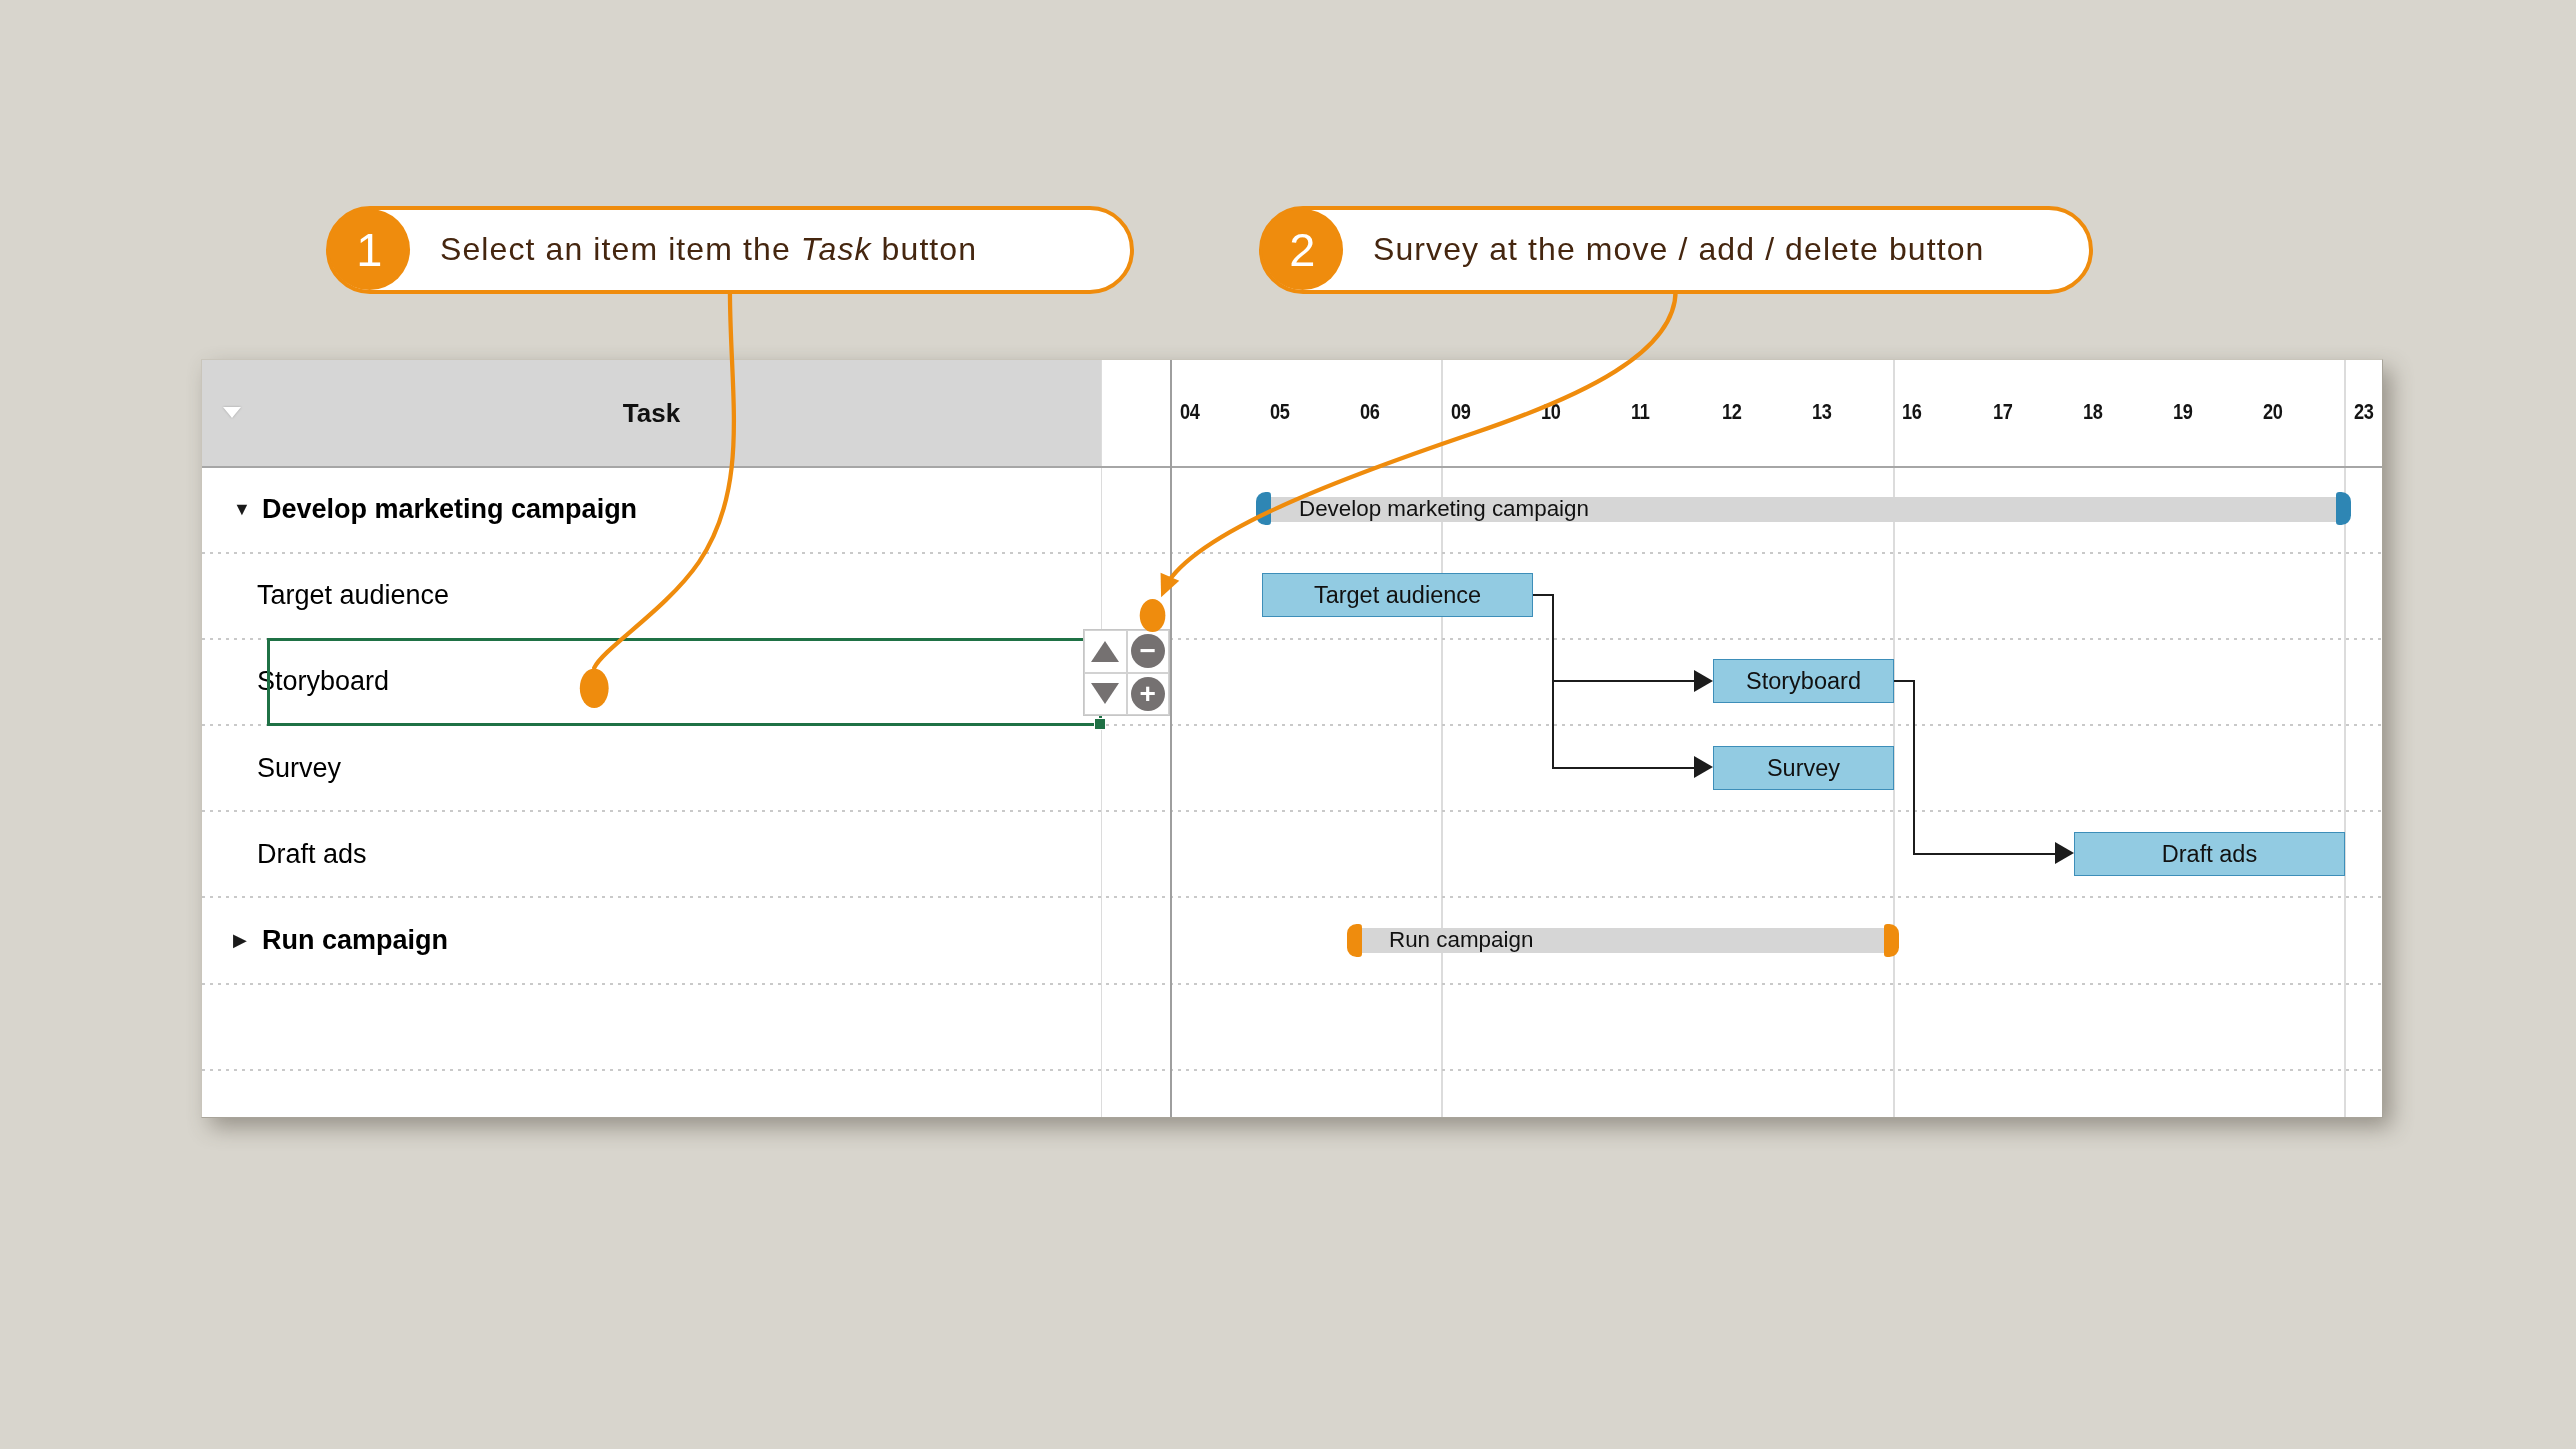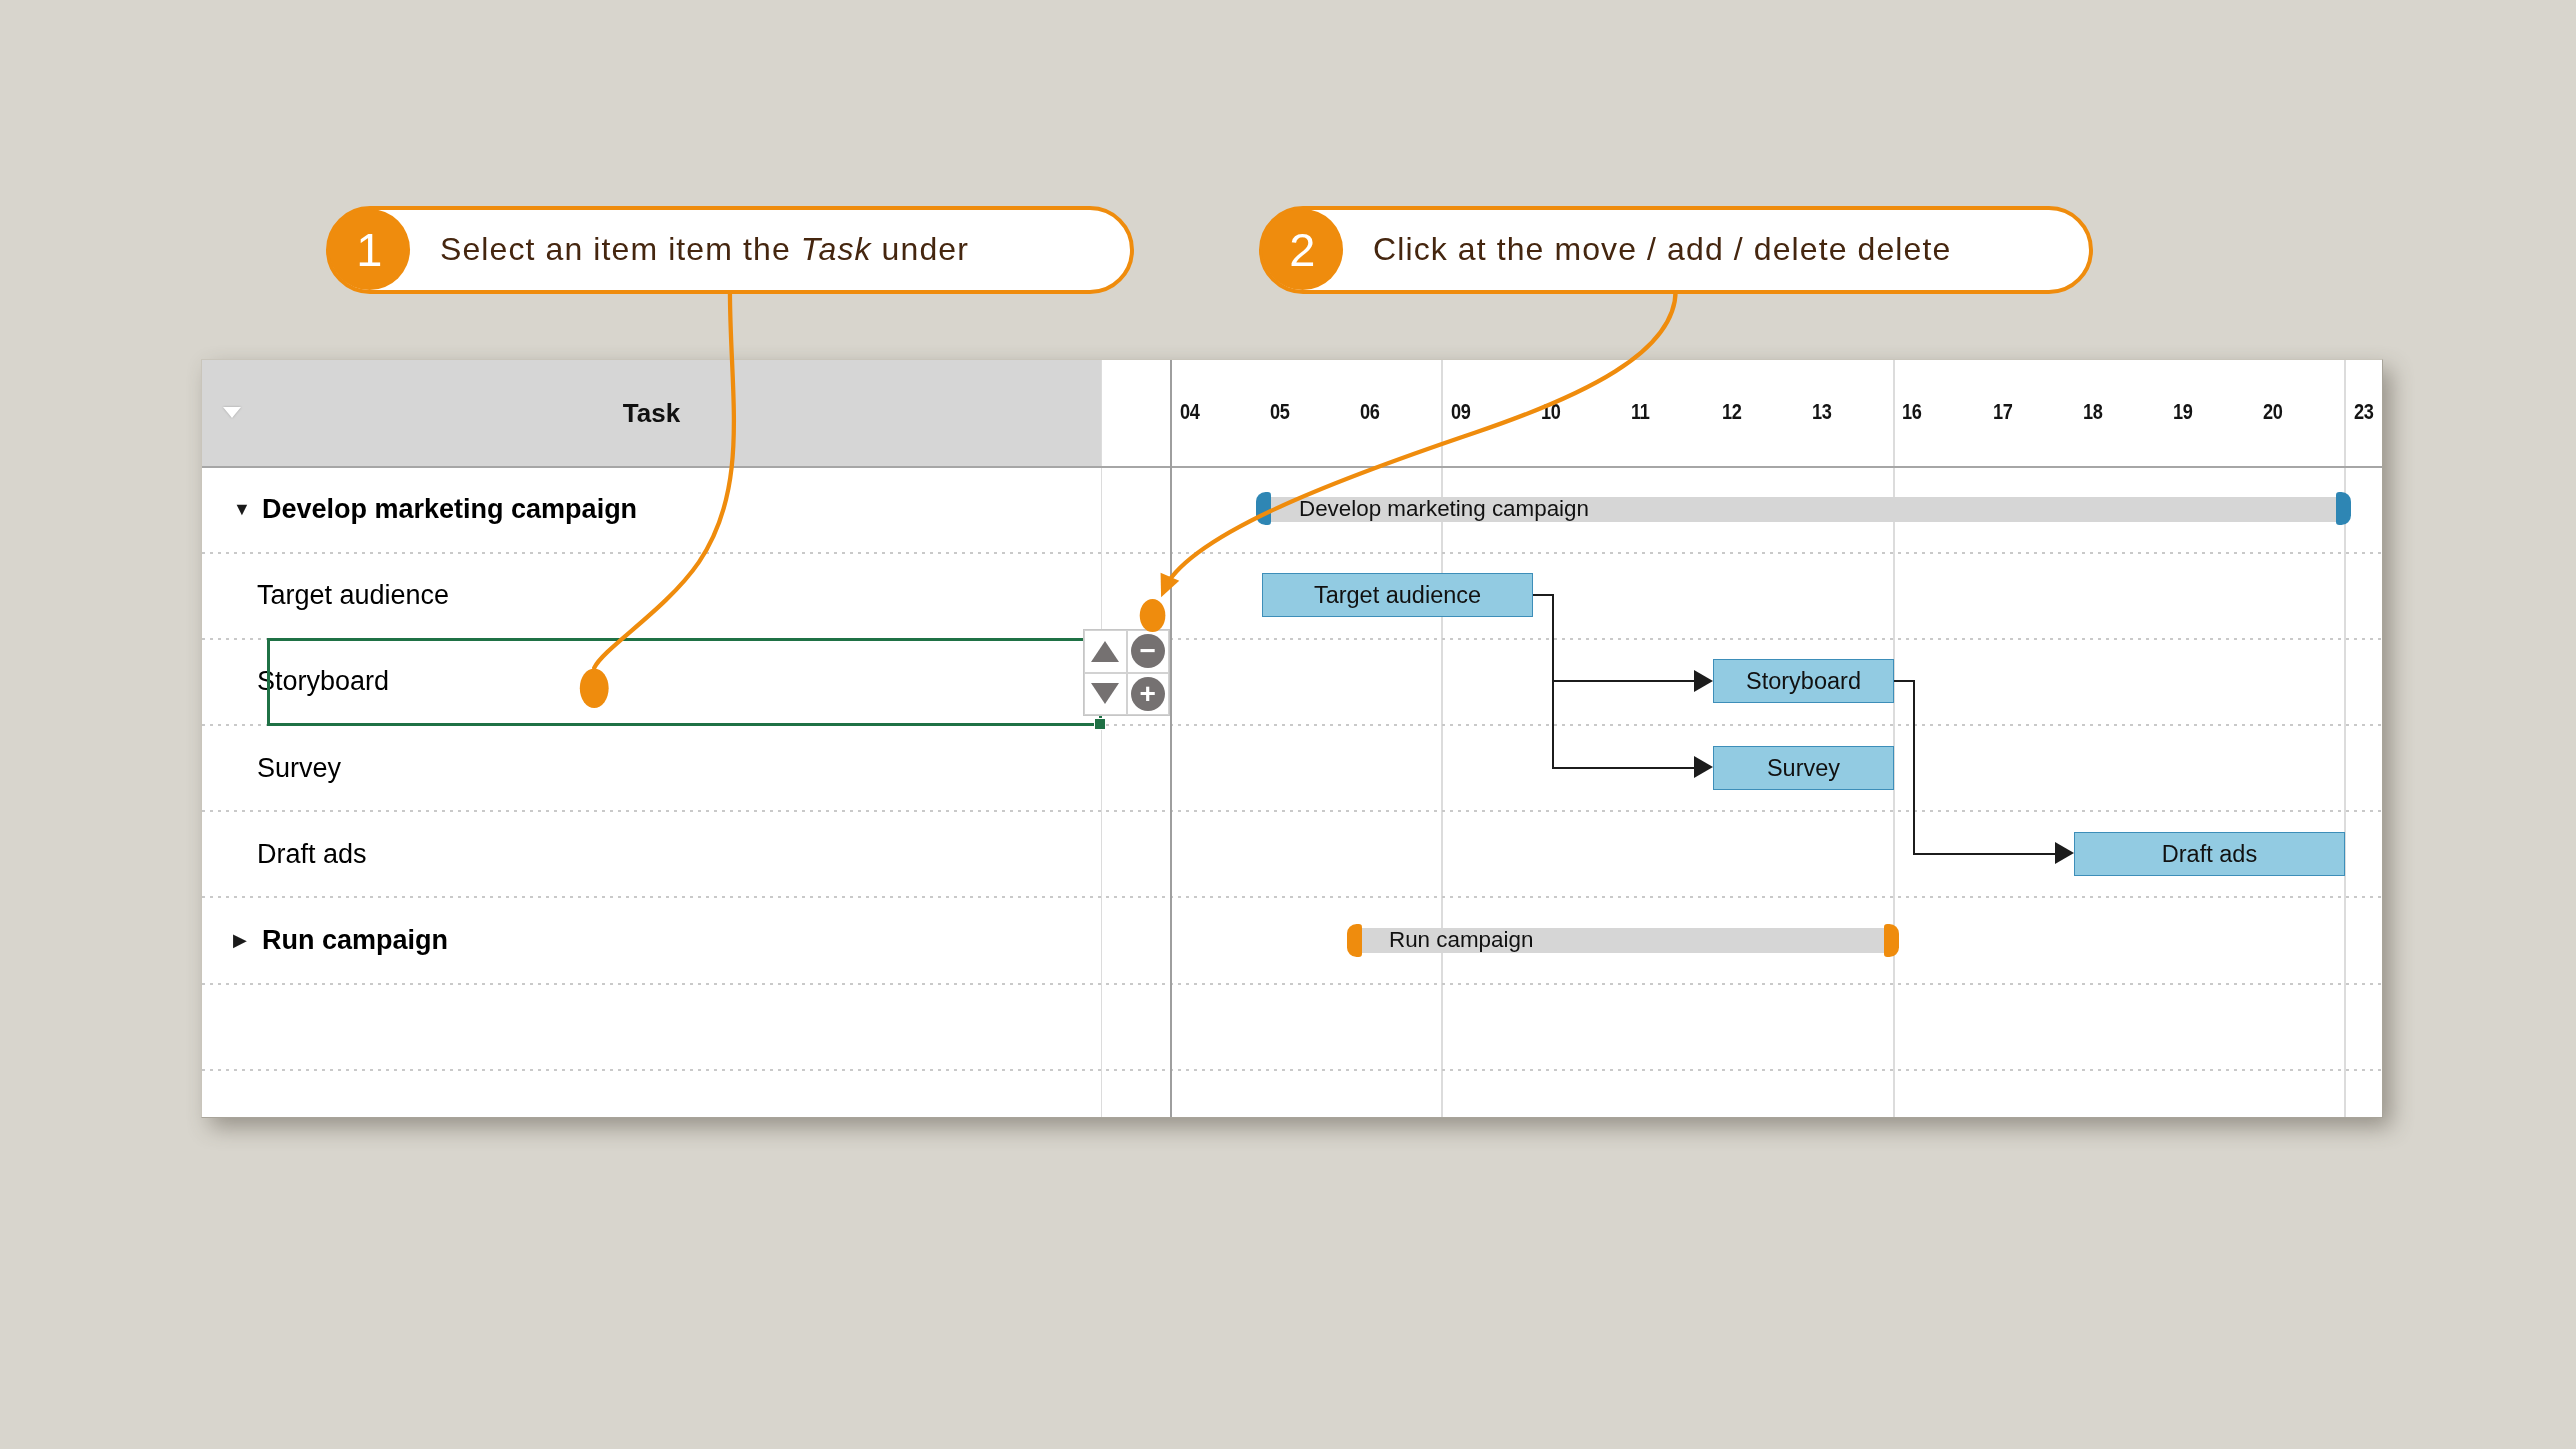--- a/index.html
+++ b/index.html
@@ -201,20 +201,20 @@
 <svg id="leader-svg" viewBox="0 0 4821 2712" width="2576" height="1449">
   <path d="M1366,544 C1366,740 1404,910 1308,1052 C1246,1142 1130,1212 1112,1250" fill="none" stroke="#EF8C0D" stroke-width="8" stroke-linecap="round"></path>
   <ellipse cx="1112" cy="1288" rx="27" ry="37" fill="#EF8C0D"></ellipse>
   <path d="M3136,544 C3136,660 2960,742 2760,810 C2500,898 2222,1002 2177,1106" fill="none" stroke="#EF8C0D" stroke-width="8" stroke-linecap="round"></path>
   <polygon points="2173,1118 2207,1087 2172,1072" fill="#EF8C0D"></polygon>
   <ellipse cx="2157" cy="1152" rx="24" ry="31" fill="#EF8C0D"></ellipse>
 </svg>
 
 <div class="callout" id="callout-1" style="left:326px;top:206px;width:808px;">
   <div class="num-circle">1</div>
-  <div class="ctext"><span>Select an item item the </span><span class="it">Task</span><span> under</span></div>
+  <div class="ctext"><span>Select an item item the </span><span class="it">Task</span><span> button</span></div>
 </div>
 
 <div class="callout" id="callout-2" style="left:1259px;top:206px;width:834px;">
   <div class="num-circle">2</div>
-  <div class="ctext"><span>Click at the move / add / delete delete</span><span class="it"></span><span></span></div>
+  <div class="ctext"><span>Survey at the move / add / delete button</span><span class="it"></span><span></span></div>
 </div>
 
 
 </body></html>

